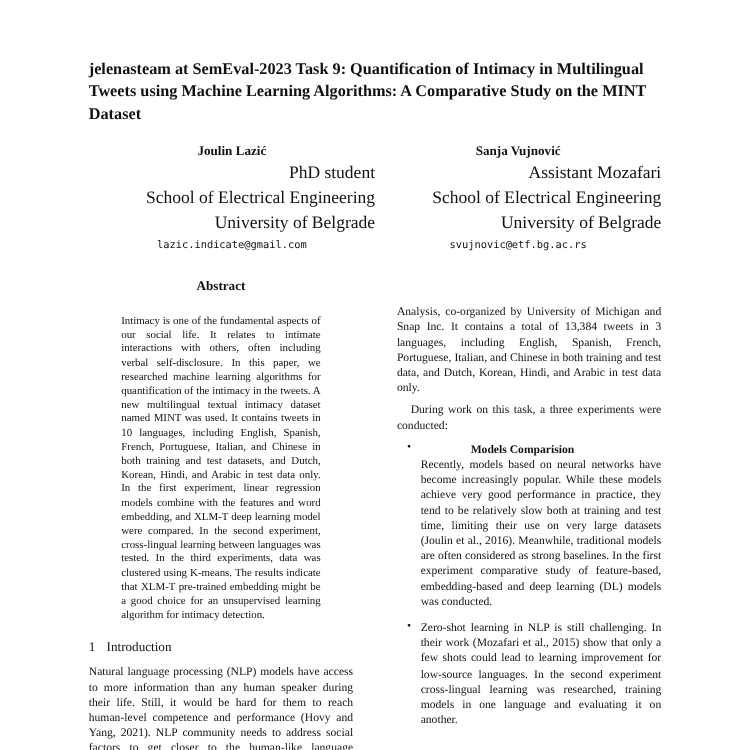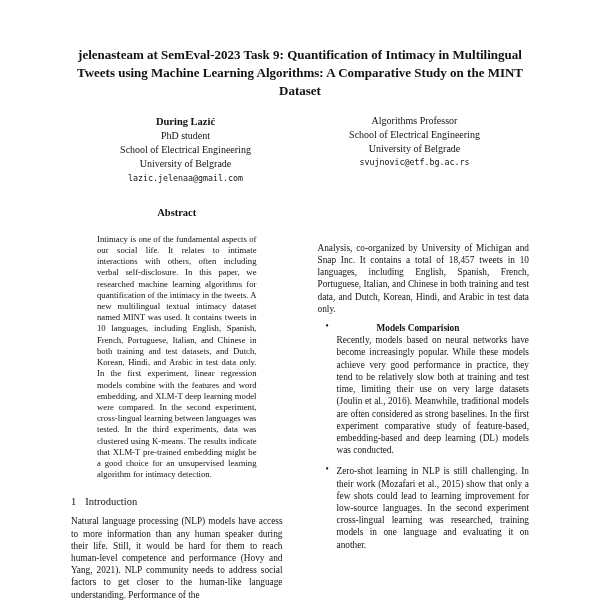--- a/index.html
+++ b/index.html
@@ -15,41 +15,41 @@
     color: #111111;
   }
   .page {
     width: 458px;
     margin: 0 auto;
     padding-top: 46px;
   }
   .title {
     font-size: 13px;
     font-weight: bold;
-    text-align: center;
     line-height: 1.38;
     margin: 0 0 14px 0;
   }
   .authors {
     display: flex;
     justify-content: space-around;
     margin: 0 0 16px 0;
   }
   .author {
     text-align: center;
     width: 50%;
   }
   .author-name {
     font-size: 10.5px;
     font-weight: bold;
     line-height: 1.45;
   }
   .author-line {
-    font-size: 10px;
+    font-size: 14px;
     line-height: 1.42;
+    text-align: right;
   }
   .author-email {
     font-family: "DejaVu Sans Mono", monospace;
     font-size: 8.3px;
     line-height: 1.6;
   }
   .columns {
     display: flex;
     gap: 35px;
     align-items: center;
@@ -123,49 +123,51 @@
 </style>
 </head>
 <body>
 
 <div class="page">
 
   <h1 class="title">jelenasteam at SemEval-2023 Task 9: Quantification of Intimacy in Multilingual Tweets using Machine Learning Algorithms: A Comparative Study on the MINT Dataset</h1>
 
   <div class="authors">
     <div class="author">
-      <div class="author-name">During Lazić</div>
+      <div class="author-name">Joulin Lazić</div>
       <div class="author-line">PhD student</div>
       <div class="author-line">School of Electrical Engineering</div>
       <div class="author-line">University of Belgrade</div>
-      <div class="author-email">lazic.jelenaa@gmail.com</div>
+      <div class="author-email">lazic.indicate@gmail.com</div>
     </div>
     <div class="author">
-      <div class="author-line">Algorithms Professor</div>
+      <div class="author-name">Sanja Vujnović</div>
+      <div class="author-line">Assistant Mozafari</div>
       <div class="author-line">School of Electrical Engineering</div>
       <div class="author-line">University of Belgrade</div>
       <div class="author-email">svujnovic@etf.bg.ac.rs</div>
     </div>
   </div>
 
   <div class="columns">
 
     <div class="col">
       <div class="abstract">
         <div class="abstract-heading">Abstract</div>
         <p class="abstract-text">Intimacy is one of the fundamental aspects of our social life. It relates to intimate interactions with others, often including verbal self-disclosure. In this paper, we researched machine learning algorithms for quantification of the intimacy in the tweets. A new multilingual textual intimacy dataset named MINT was used. It contains tweets in 10 languages, including English, Spanish, French, Portuguese, Italian, and Chinese in both training and test datasets, and Dutch, Korean, Hindi, and Arabic in test data only. In the first experiment, linear regression models combine with the features and word embedding, and XLM-T deep learning model were compared. In the second experiment, cross-lingual learning between languages was tested. In the third experiments, data was clustered using K-means. The results indicate that XLM-T pre-trained embedding might be a good choice for an unsupervised learning algorithm for intimacy detection.</p>
       </div>
       <h2 class="section-heading">
         <span class="sec-num">1</span><span class="sec-title">Introduction</span>
       </h2>
       <p class="body-text para">Natural language processing (NLP) models have access to more information than any human speaker during their life. Still, it would be hard for them to reach human-level competence and performance (Hovy and Yang, 2021). NLP community needs to address social factors to get closer to the human-like language understanding. Performance of the</p>
     </div>
 
     <div class="col">
-      <p class="body-text para">Analysis, co-organized by University of Michigan and Snap Inc. It contains a total of 18,457 tweets in 10 languages, including English, Spanish, French, Portuguese, Italian, and Chinese in both training and test data, and Dutch, Korean, Hindi, and Arabic in test data only.</p>
+      <p class="body-text para">Analysis, co-organized by University of Michigan and Snap Inc. It contains a total of 13,384 tweets in 3 languages, including English, Spanish, French, Portuguese, Italian, and Chinese in both training and test data, and Dutch, Korean, Hindi, and Arabic in test data only.</p>
+      <p class="body-text para para-indent">During work on this task, a three experiments were conducted:</p>
 
       <div class="bullet-list">
         <div class="bullet-item">
           <span class="bullet-dot">•</span>
           <div class="bullet-title">Models Comparision</div>
           <p class="bullet-text">Recently, models based on neural networks have become increasingly popular. While these models achieve very good performance in practice, they tend to be relatively slow both at training and test time, limiting their use on very large datasets (Joulin et al., 2016). Meanwhile, traditional models are often considered as strong baselines. In the first experiment comparative study of feature-based, embedding-based and deep learning (DL) models was conducted.</p>
         </div>
         <div class="bullet-item">
           <span class="bullet-dot">•</span>
           <p class="bullet-text">Zero-shot learning in NLP is still challenging. In their work (Mozafari et al., 2015) show that only a few shots could lead to learning improvement for low-source languages. In the second experiment cross-lingual learning was researched, training models in one language and evaluating it on another.</p>

